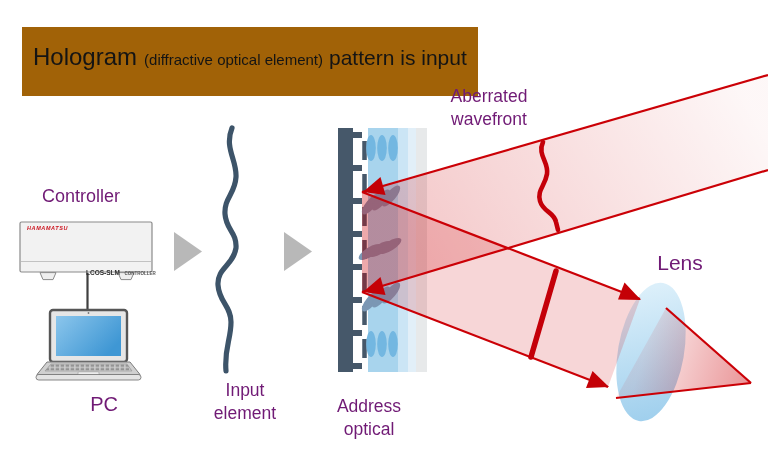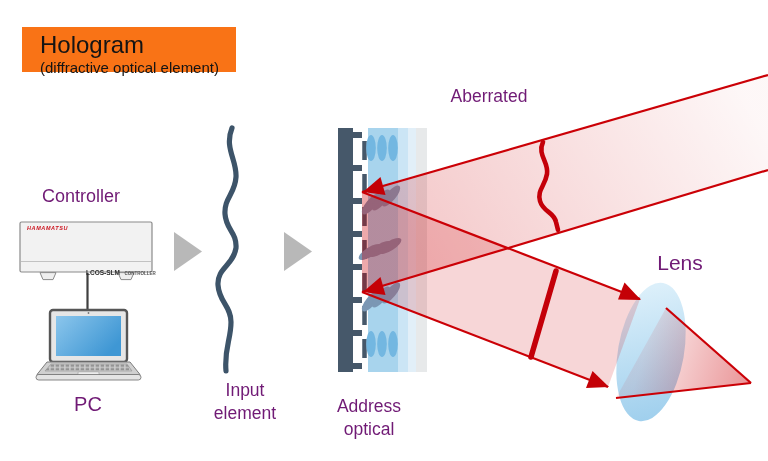--- a/index.html
+++ b/index.html
@@ -2,31 +2,31 @@
 <html><head>
 <meta charset="utf-8">
 <style>
   html,body{margin:0;padding:0;background:#ffffff;}
   .stage{
     position:relative;width:768px;height:461px;background:#ffffff;overflow:hidden;
     font-family:"Liberation Sans", sans-serif;
   }
   .stage svg{position:absolute;left:0;top:0;}
   .title-bar{
-    position:absolute;left:22px;top:27px;height:37px;background:#f97316;
-    display:flex;align-items:baseline;padding:4px 11px;white-space:nowrap;color:#141414;flex-direction:column;
+    position:absolute;left:22px;top:27px;height:37px;background:#a16207;
+    display:flex;align-items:baseline;padding:16px 11px;white-space:nowrap;color:#141414;
   }
   .title-bar .t-lg{font-size:24px;font-weight:500;}
   .title-bar .t-sm{font-size:15px;font-weight:500;margin:0 6px 0 7px;}
   .title-bar .t-md{font-size:21px;font-weight:500;}
   .lbl{
     position:absolute;color:#701a75;text-align:center;line-height:23px;font-size:17.5px;
   }
   .lbl-controller{left:21px;top:185px;width:120px;font-size:18px;}
-  .lbl-pc{left:58px;top:393px;width:60px;font-size:20px;}
+  .lbl-pc{left:58px;top:393px;width:60px;font-size:20px;text-align:right;}
   .lbl-input{left:185px;top:379px;width:120px;}
   .lbl-address{left:299px;top:395px;width:140px;}
   .lbl-aberr{left:409px;top:85px;width:160px;line-height:22.5px;}
   .lbl-lens{left:640px;top:251px;width:80px;font-size:21px;}
   .brand-logo{
     position:absolute;left:27px;top:225px;width:60px;font-size:5.5px;font-weight:bold;
     letter-spacing:0.6px;color:#cc1520;font-style:italic;
   }
   .model-text{
     position:absolute;left:86px;top:261px;width:64px;text-align:right;color:#2e2e2e;
@@ -156,34 +156,36 @@
     <g>
       <polygon points="666,308 751,383 616,398" fill="url(#gradCone)"></polygon>
       <line x1="666" y1="308" x2="751" y2="383" stroke="#cb0006" stroke-width="2.2"></line>
       <line x1="616" y1="398" x2="751" y2="383" stroke="#cb0006" stroke-width="2.2"></line>
     </g>
   </svg>
 
   <div class="title-bar">
     <span class="t-lg">Hologram</span>
     <span class="t-sm">(diffractive optical element)</span>
+    <span class="t-md">pattern is input</span>
   </div>
 
   <div class="lbl lbl-controller">Controller</div>
   <div class="lbl lbl-pc">PC</div>
   <div class="lbl lbl-input">
     <div>Input</div>
     <div>element</div>
   </div>
   <div class="lbl lbl-address">
     <div>Address</div>
     <div>optical</div>
   </div>
   <div class="lbl lbl-aberr">
     <div>Aberrated</div>
+    <div>wavefront</div>
   </div>
   <div class="lbl lbl-lens">Lens</div>
 
   <div class="brand-logo">HAMAMATSU</div>
   <div class="model-text">
     <span class="m-name">LCOS-SLM</span>
     <span class="m-type">CONTROLLER</span>
   </div>
 
 </div>

